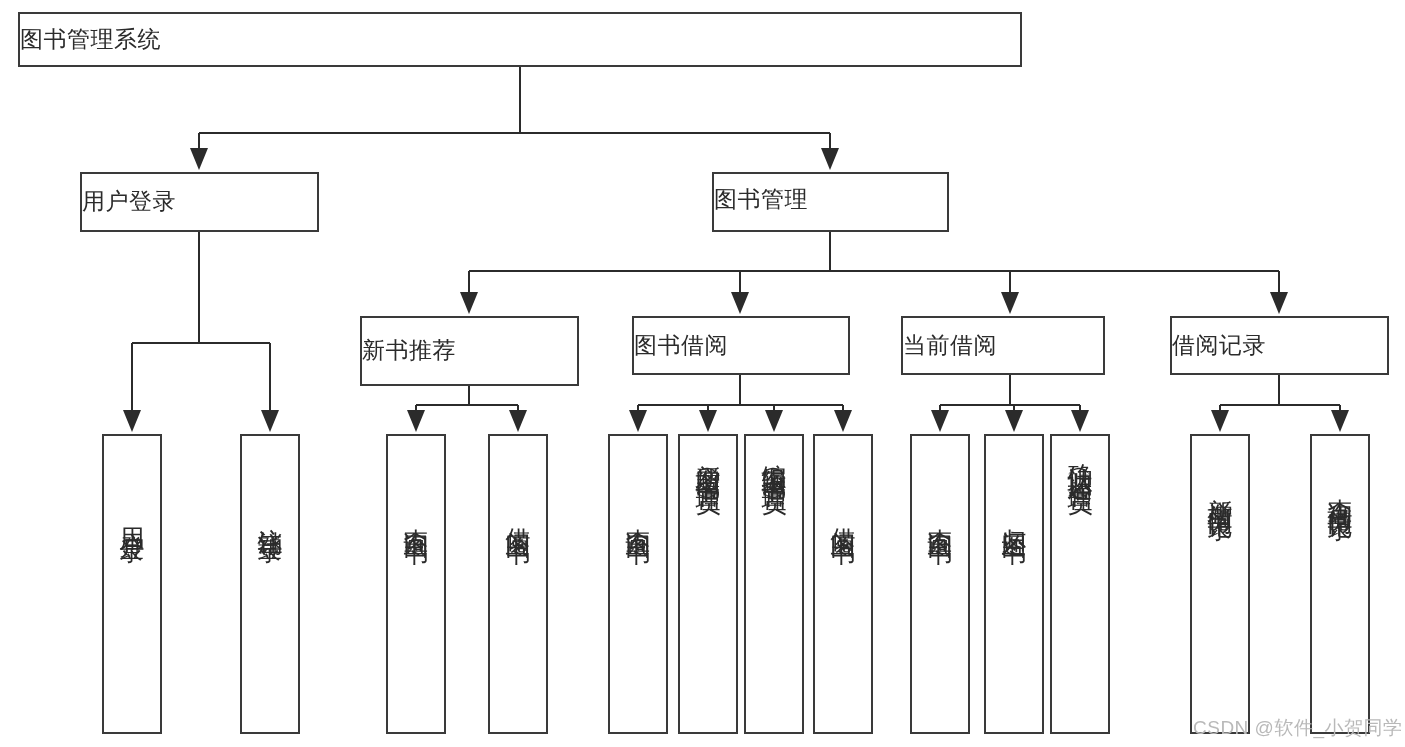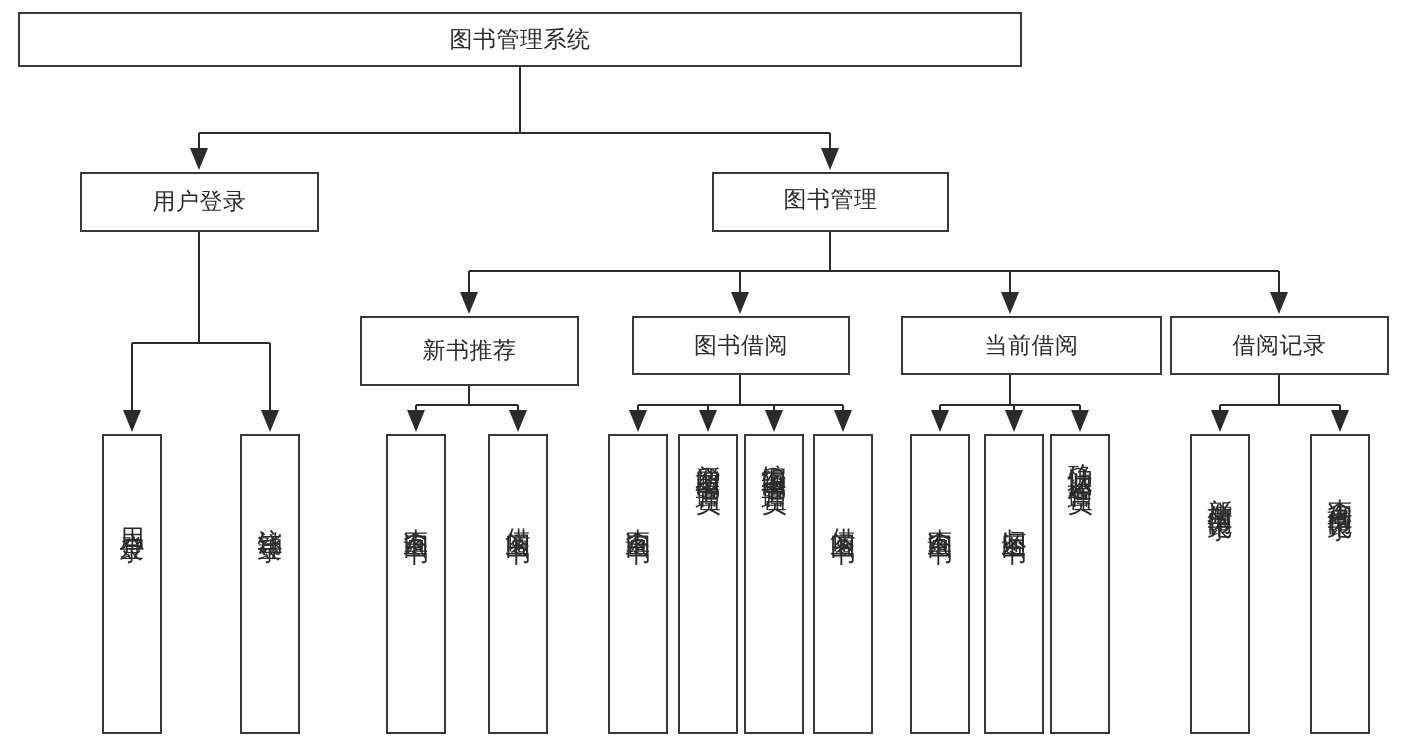--- a/index.html
+++ b/index.html
@@ -24,21 +24,20 @@
     width: 1405px;
     height: 747px;
   }
   .node-box {
     position: absolute;
     box-sizing: border-box;
     background: #ffffff;
     border: 2.5px solid #3a3a3a;
     display: flex;
     align-items: center;
-    justify-content: center;
     overflow: hidden;
   }
   .node-label-h {
     font-size: 23px;
     color: #2b2b2b;
     line-height: 1.2;
     white-space: nowrap;
     letter-spacing: 0.5px;
   }
   .node-box.vertical {
@@ -135,21 +134,21 @@
       </div>
       <div class="node-box" style="left: 712px; top: 172px; width: 237px; height: 60px; border-color: rgb(58, 58, 58); background: rgb(255, 255, 255); font-family: Liberation Mono, monospace;">
         <span class="node-label-h" style="color: rgb(43, 43, 43);">图书管理</span>
       </div>
       <div class="node-box" style="left: 360px; top: 316px; width: 219px; height: 70px; border-color: rgb(58, 58, 58); background: rgb(255, 255, 255);">
         <span class="node-label-h" style="color: rgb(43, 43, 43);">新书推荐</span>
       </div>
       <div class="node-box" style="left: 632px; top: 316px; width: 218px; height: 59px; border-color: rgb(58, 58, 58); background: rgb(255, 255, 255);">
         <span class="node-label-h" style="color: rgb(43, 43, 43);">图书借阅</span>
       </div>
-      <div class="node-box" style="left: 901px; top: 316px; width: 261px; height: 59px; border-color: rgb(58, 58, 58); background: rgb(255, 255, 255);">
+      <div class="node-box" style="left: 901px; top: 316px; width: 204px; height: 59px; border-color: rgb(58, 58, 58); background: rgb(255, 255, 255);">
         <span class="node-label-h" style="color: rgb(43, 43, 43);">当前借阅</span>
       </div>
       <div class="node-box" style="left: 1170px; top: 316px; width: 219px; height: 59px; border-color: rgb(58, 58, 58); background: rgb(255, 255, 255);">
         <span class="node-label-h" style="color: rgb(43, 43, 43);">借阅记录</span>
       </div>
       <div class="node-box vertical" style="left: 102px; top: 434px; width: 60px; height: 300px; border-color: rgb(58, 58, 58); background: rgb(255, 255, 255);">
         <span class="node-label-v" style="color: rgb(43, 43, 43); margin-top: 72px;">用户登录</span>
       </div>
       <div class="node-box vertical" style="left: 240px; top: 434px; width: 60px; height: 300px; border-color: rgb(58, 58, 58); background: rgb(255, 255, 255);">
         <span class="node-label-v" style="color: rgb(43, 43, 43); margin-top: 72px;">注销登录</span>
@@ -182,14 +181,15 @@
         <span class="node-label-v" style="color: rgb(43, 43, 43); margin-top: 8px;">确认归还（管理员）</span>
       </div>
       <div class="node-box vertical" style="left: 1190px; top: 434px; width: 60px; height: 300px; border-color: rgb(58, 58, 58); background: rgb(255, 255, 255);">
         <span class="node-label-v" style="color: rgb(43, 43, 43); margin-top: 42px;">新增借阅记录</span>
       </div>
       <div class="node-box vertical" style="left: 1310px; top: 434px; width: 60px; height: 300px; border-color: rgb(58, 58, 58); background: rgb(255, 255, 255);">
         <span class="node-label-v" style="color: rgb(43, 43, 43); margin-top: 42px;">查询借阅记录</span>
       </div>
     </div>
 
+  <div class="watermark" style="left: 1193px; top: 715px; color: rgb(185, 185, 185);">CSDN @软件_小贺同学</div>
 
 </div>
 
 </body></html>

